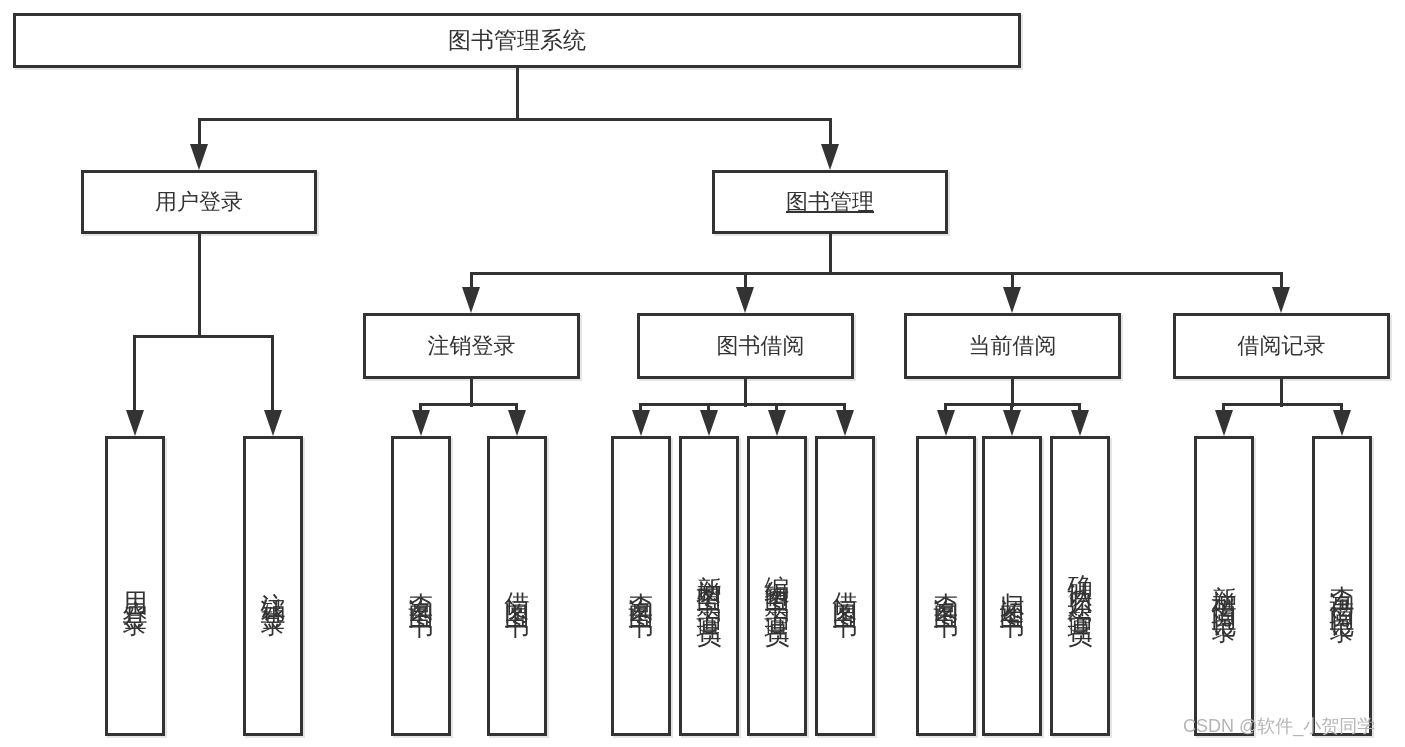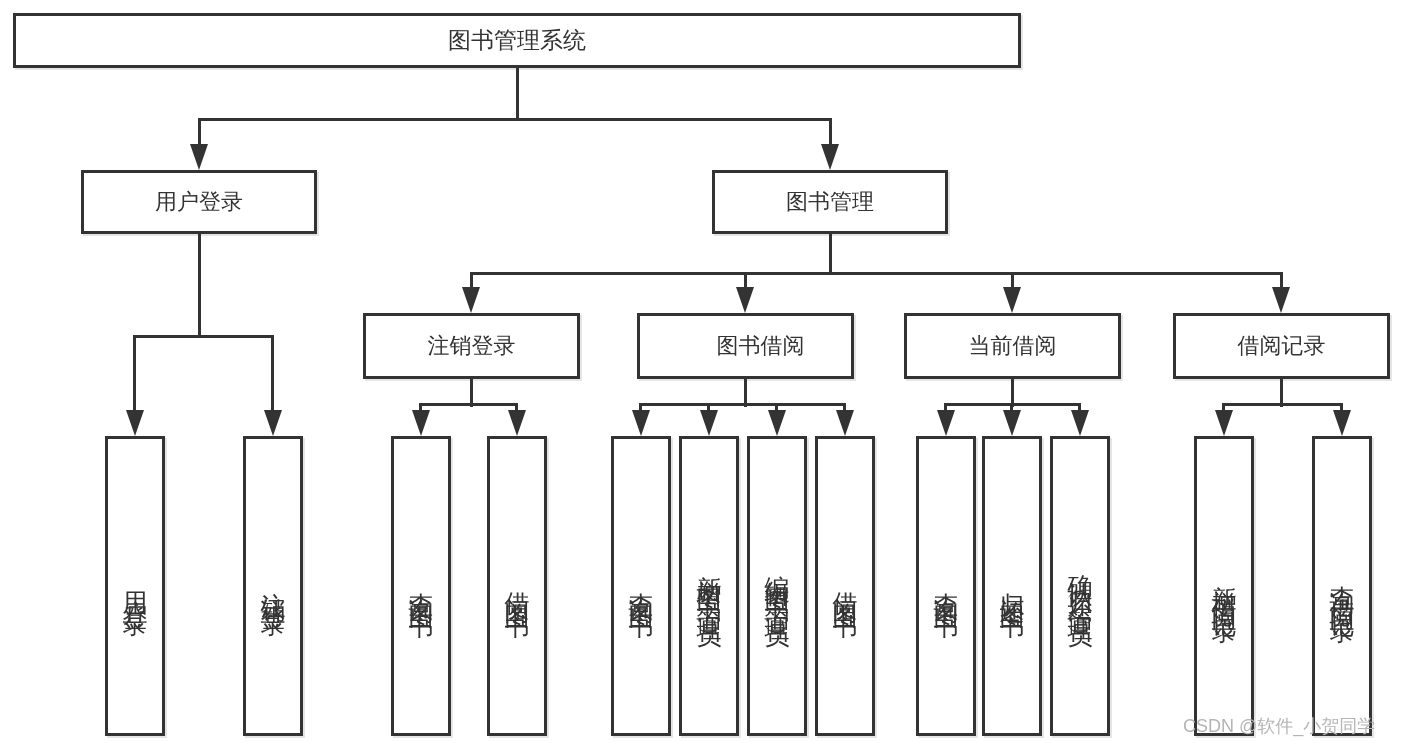--- a/index.html
+++ b/index.html
@@ -56,21 +56,21 @@
   <div class="vline" style="left:516px;top:66px;height:55px;"></div>
   <div class="hline" style="left:198px;top:118px;width:634px;"></div>
   <div class="vline" style="left:198px;top:118px;height:30px;"></div>
   <div class="vline" style="left:829px;top:118px;height:30px;"></div>
   <div class="arrow" style="left:190px;top:144px;"></div>
   <div class="arrow" style="left:821px;top:144px;"></div>
 
   <div class="box l2-box" style="left:81px;">
     <span class="lbl">用户登录</span>
   </div>
-  <div class="box l2-box" style="left:712px;">
+  <div class="box l2-box" style="left:712px;text-decoration:underline;">
     <span class="lbl">图书管理</span>
   </div>
 
   <div class="vline" style="left:198px;top:232px;height:105px;"></div>
   <div class="hline" style="left:133px;top:335px;width:141px;"></div>
   <div class="vline" style="left:133px;top:335px;height:76px;"></div>
   <div class="vline" style="left:271px;top:335px;height:76px;"></div>
   <div class="arrow" style="left:126px;top:410px;"></div>
   <div class="arrow" style="left:264px;top:410px;"></div>
 

